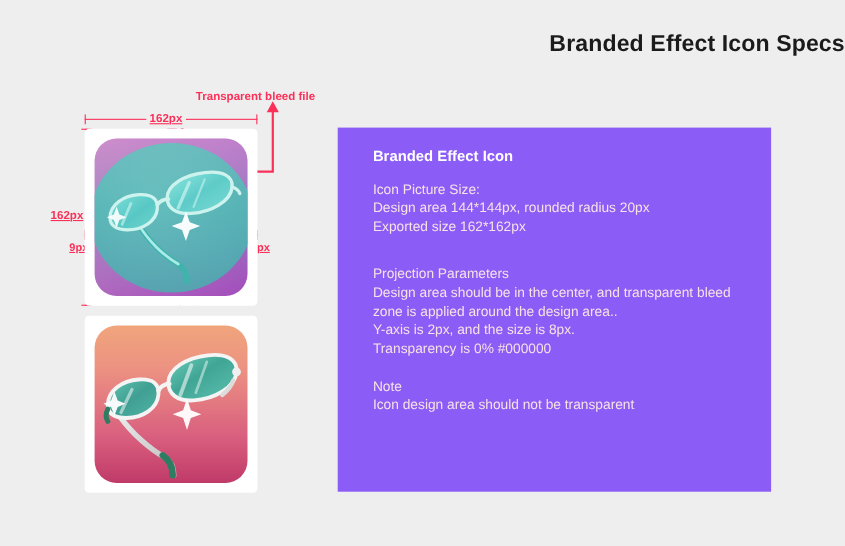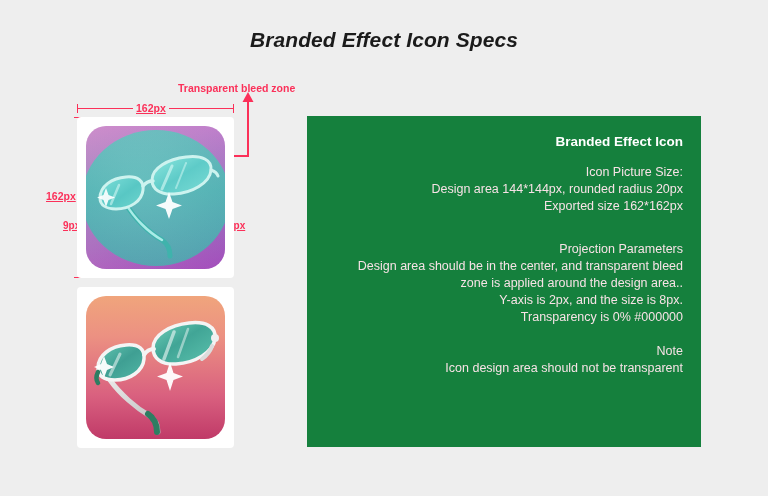--- a/index.html
+++ b/index.html
@@ -19,26 +19,25 @@
     width: 768px;
     height: 496px;
   }
 
   
   .page-title {
     position: absolute;
     left: 0;
     top: 28px;
     width: 768px;
-    text-align: center;
+    text-align: right;
     font-size: 21px;
     font-weight: bold;
     color: #1b1b1b;
     letter-spacing: 0.1px;
-    font-style: italic;
   }
 
   
   .card {
     position: absolute;
     background: #ffffff;
     border-radius: 4px;
   }
   #card-top {
     left: 77px;
@@ -126,22 +125,21 @@
     overflow: visible;
   }
 
   
   .spec-panel {
     position: absolute;
     left: 307px;
     top: 116px;
     width: 394px;
     height: 331px;
-    background: #15803d;
-    text-align: right;
+    background: #8b5cf6;
   }
   .spec-inner {
     position: absolute;
     left: 32px;
     top: 18px;
     right: 18px;
   }
   .spec-heading {
     color: #ffffff;
     font-size: 13.5px;
@@ -158,21 +156,21 @@
   }
   .spec-block.gap-lg { margin-bottom: 26px; }
 </style>
 </head>
 <body>
 
 <div class="page">
 
   <div class="page-title">Branded Effect Icon Specs</div>
 
-  <div class="bleed-label" style="left:178px; top:82px;">Transparent bleed zone</div>
+  <div class="bleed-label" style="left:178px; top:82px;">Transparent bleed file</div>
 
   <svg class="arrow-svg" viewBox="0 0 120 95" fill="none" xmlns="http://www.w3.org/2000/svg">
     <path d="M0 68 L68 68 L68 12" stroke="#fb3059" stroke-width="2" fill="none"></path>
     <path d="M68 4 L62.5 14 L73.5 14 Z" fill="#fb3059"></path>
   </svg>
 
   <div class="ann ann-line-h" style="left:77px; top:108px; width:157px;"></div>
   <div class="ann ann-line-v" style="left:77px; top:104px; height:9px;"></div>
   <div class="ann ann-line-v" style="left:233px; top:104px; height:9px;"></div>
   <div class="ann-label big" style="left:133px; top:102px; background:#eeeeee; padding:0 3px;">162px</div>

